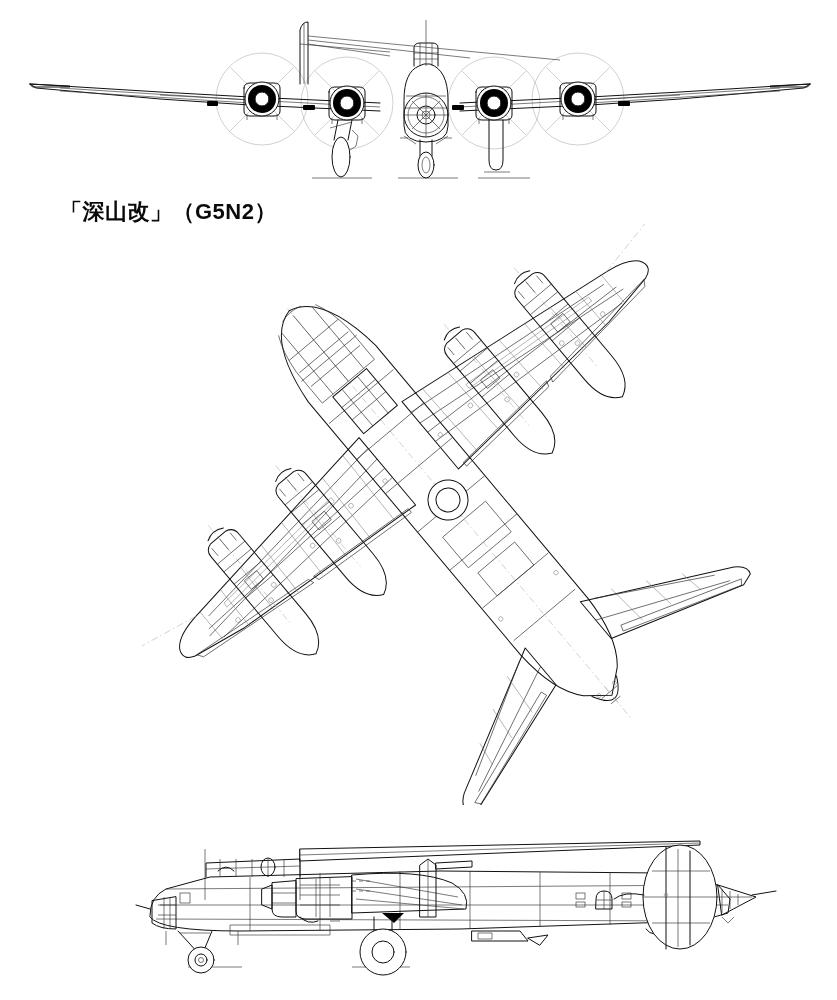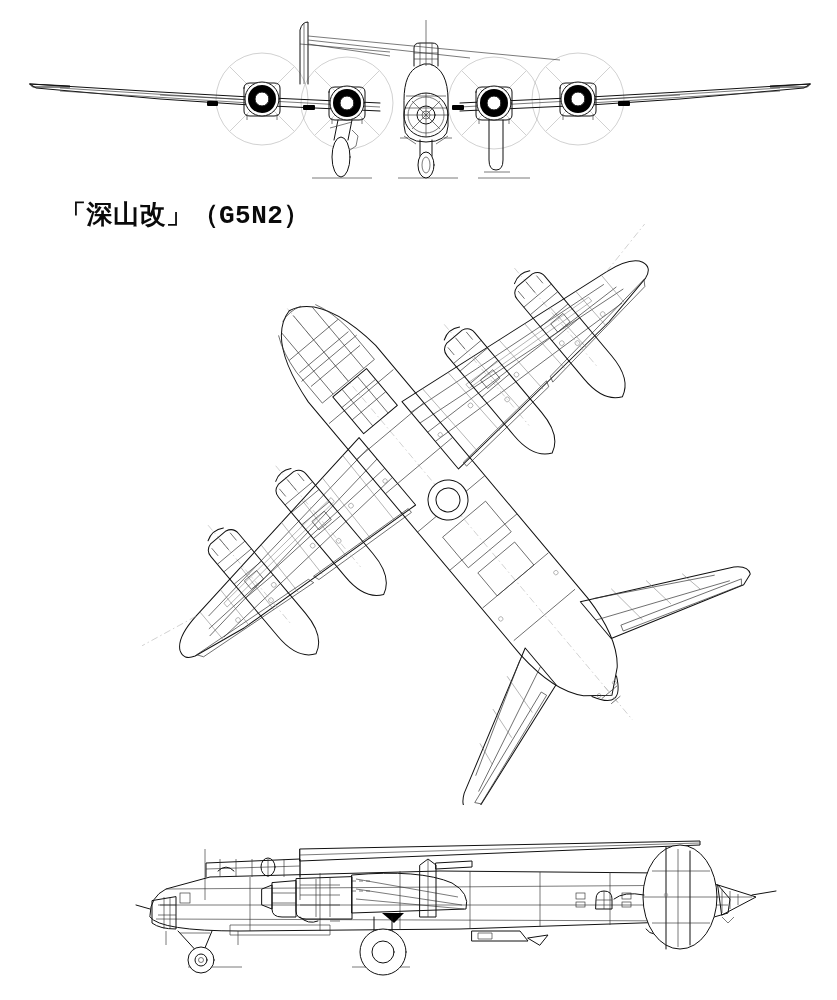--- a/index.html
+++ b/index.html
@@ -8,23 +8,23 @@
     font-family:"Liberation Sans","DejaVu Sans",sans-serif;
   }
   #sheet{position:absolute;left:0;top:0;width:837px;height:1000px;background:#fff;}
   svg{display:block;}
   .vw{position:absolute;}
   #front-view{left:0;top:0;width:837px;height:195px;}
   #plan-view{left:60px;top:195px;width:777px;height:610px;}
   #side-view{left:0px;top:805px;width:837px;height:195px;}
   #caption{
     position:absolute;left:60px;top:197px;
-    font-size:26px;font-weight:bold;color:#0a0a0a;
+    font-size:22px;font-weight:bold;color:#0a0a0a;
     letter-spacing:0.5px;white-space:nowrap;
-    font-family:Liberation Mono, monospace;
+    font-family:Liberation Sans, sans-serif;
   }
   .ln{fill:none;stroke:#111;stroke-width:1;stroke-linejoin:round;stroke-linecap:round;}
   .lnT{fill:none;stroke:#333;stroke-width:.65;}
   .lnF{fill:none;stroke:#777;stroke-width:.5;}
   .lnG{fill:none;stroke:#999;stroke-width:.45;}
   .dash{fill:none;stroke:#aaa;stroke-width:.5;stroke-dasharray:7 3 1.5 3;}
   .wht{fill:#fff;}
   .blk{fill:#000;}
 </style>
 </head>

